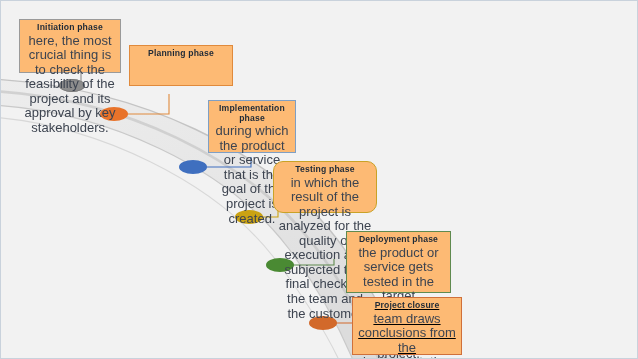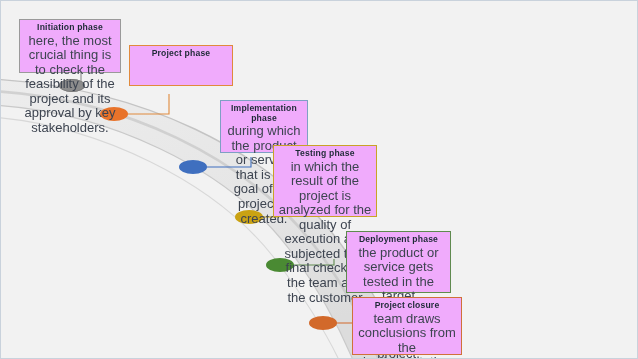--- a/index.html
+++ b/index.html
@@ -22,21 +22,21 @@
   #curve-layer {
     position: absolute;
     left: 0;
     top: 0;
     width: 638px;
     height: 359px;
   }
   .callout {
     position: absolute;
     box-sizing: border-box;
-    background: #f0abfc;
+    background: #fdba74;
     border: 1px solid #9a9a9a;
     text-align: center;
     padding: 3px 4px 2px 4px;
     line-height: 1.12;
   }
   .callout .title {
     display: block;
     font-weight: bold;
     font-size: 8.6px;
     color: #1f2a37;
@@ -46,21 +46,21 @@
   .callout .body {
     display: block;
     font-size: 13px;
     color: #3d4450;
   }
   .c-initiation { border-color: #9a9a9a; }
   .c-planning   { border-color: #e08a3c; }
   .c-implementation { border-color: #7f9fc4; }
   .c-testing    { border-color: #c9a227; }
   .c-deployment { border-color: #5f8a4f; margin-left: 15px; }
-  .c-closure    { border-color: #d0703a; }
+  .c-closure    { border-color: #d0703a; text-decoration: underline; }
 
   .dot {
     position: absolute;
     border-radius: 50%;
   }
 </style>
 </head>
 <body>
 
 <div id="canvas">
@@ -101,29 +101,29 @@
   <div class="dot" style="left:234px; top:209px; width:28px; height:14px; background:#caa213;"></div>
   <div class="dot" style="left:265px; top:257px; width:28px; height:14px; background:#4a8a33;"></div>
   <div class="dot" style="left:308px; top:315px; width:28px; height:14px; background:#d2692a;"></div>
 
   <div class="callout c-initiation" style="left:18px; top:18px; width:102px; height:54px;">
     <span class="title">Initiation phase</span>
     <span class="body">here, the most crucial thing is to check the feasibility of the project and its approval by key stakeholders.</span>
   </div>
 
   <div class="callout c-planning" style="left:128px; top:44px; width:104px; height:41px;">
-    <span class="title">Project phase</span>
+    <span class="title">Planning phase</span>
   </div>
 
-  <div class="callout c-implementation" style="left:207px; top:99px; width:88px; height:53px;margin-left:12px;">
+  <div class="callout c-implementation" style="left:207px; top:99px; width:88px; height:53px;">
     <span class="title">Implementation phase</span>
     <span class="body">during which the product or service that is the goal of the project is created.</span>
   </div>
 
-  <div class="callout c-testing" style="left:272px; top:144px; width:104px; height:72px;">
+  <div class="callout c-testing" style="left:272px; top:160px; width:104px; height:52px;border-radius:10px;">
     <span class="title">Testing phase</span>
     <span class="body">in which the result of the project is analyzed for the quality of execution and subjected to a final check by the team and the customer</span>
   </div>
 
   <div class="callout c-deployment" style="left:330px; top:230px; width:105px; height:62px;">
     <span class="title">Deployment phase</span>
     <span class="body">the product or service gets tested in the target environment and, depending on the type of project, marketed or eventually installed at the customer's site</span>
   </div>
 
   <div class="callout c-closure" style="left:351px; top:296px; width:110px; height:58px;">

